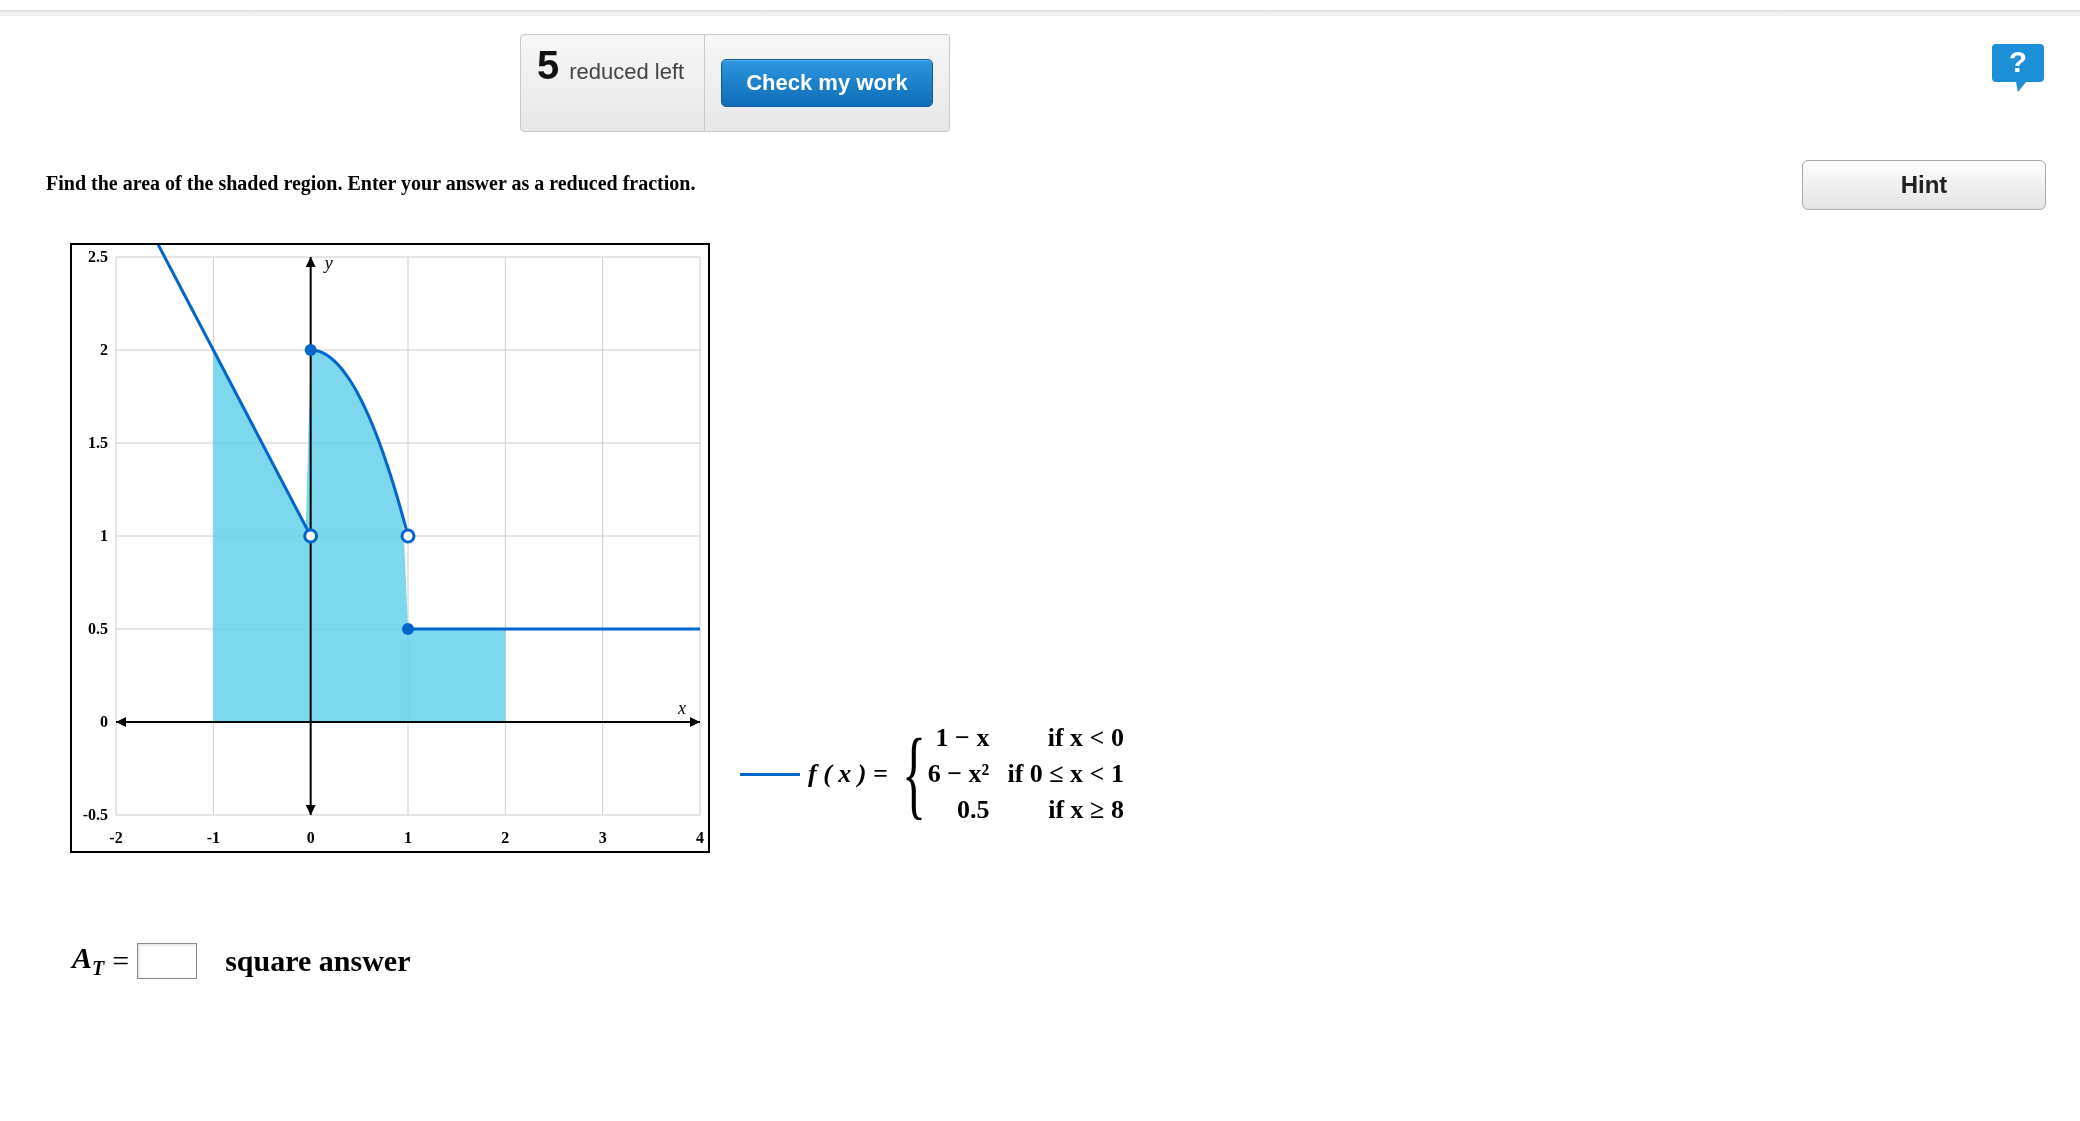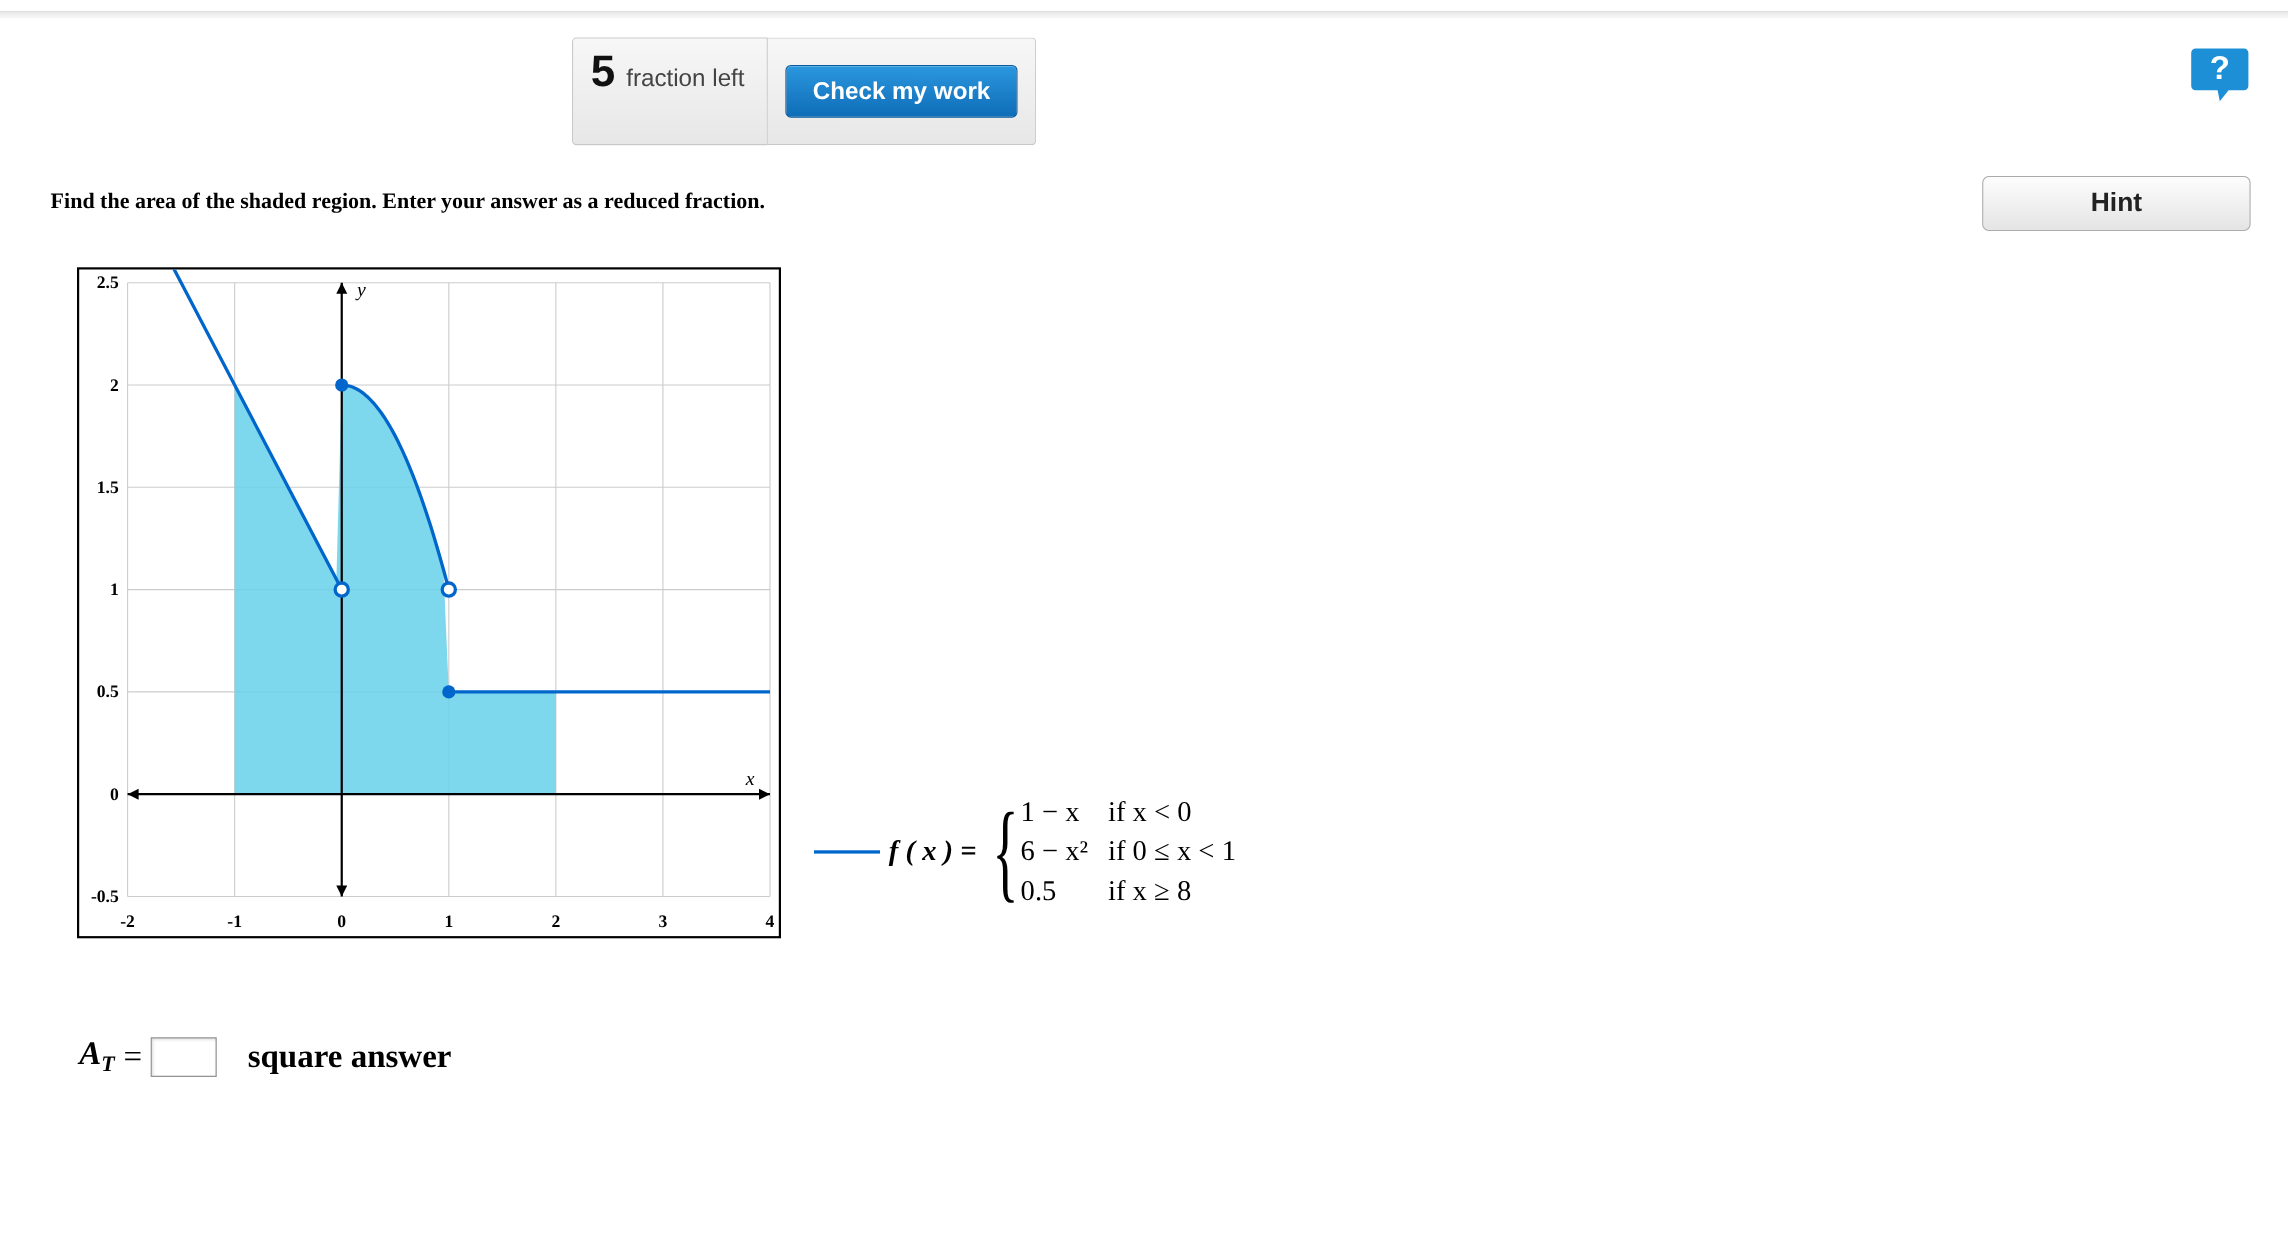--- a/index.html
+++ b/index.html
@@ -124,21 +124,21 @@
       margin-left: 2px;
       margin-right: -10px;
     }
     .piecewise {
       display: grid;
       grid-template-columns: auto auto;
       column-gap: 18px;
       row-gap: 6px;
       font-size: 26px;
     }
-    .piecewise b, .piecewise span { font-weight: normal; }
+    .piecewise b, .piecewise span { font-weight: bold; text-align: right; }
     .fx-eq { font-weight: bold; font-style: italic; margin-left: 4px; }
     .answer-row {
       margin-left: 72px;
       margin-top: 88px;
       font-family: "Times New Roman", Times, serif;
       font-size: 30px;
       display: flex;
       align-items: center;
       gap: 8px;
     }
@@ -155,21 +155,21 @@
     .units { font-weight: bold; margin-left: 20px; }
   </style>
 </head>
 <body>
 
 <div class="top-divider"></div>
 
 <div class="toolbar">
   <div class="attempts-box">
     <span class="attempts-num">5</span>
-    <span>fraction left</span>
+    <span>reduced left</span>
   </div>
   <div class="check-btn-wrap">
     <button class="check-btn">Check my work</button>
   </div>
 </div>
 
 <div class="help-icon" title="Help">
   <svg viewBox="0 0 56 56" width="56" height="56">
     <path d="M6 4 h44 a4 4 0 0 1 4 4 v30 a4 4 0 0 1 -4 4 h-14 l-8 10 l-2 -10 h-20 a4 4 0 0 1 -4 -4 v-30 a4 4 0 0 1 4 -4 z" fill="#1c8fd6"></path>
     <text x="28" y="32" text-anchor="middle" font-size="30" font-weight="bold" fill="#fff" font-family="Arial">?</text>

